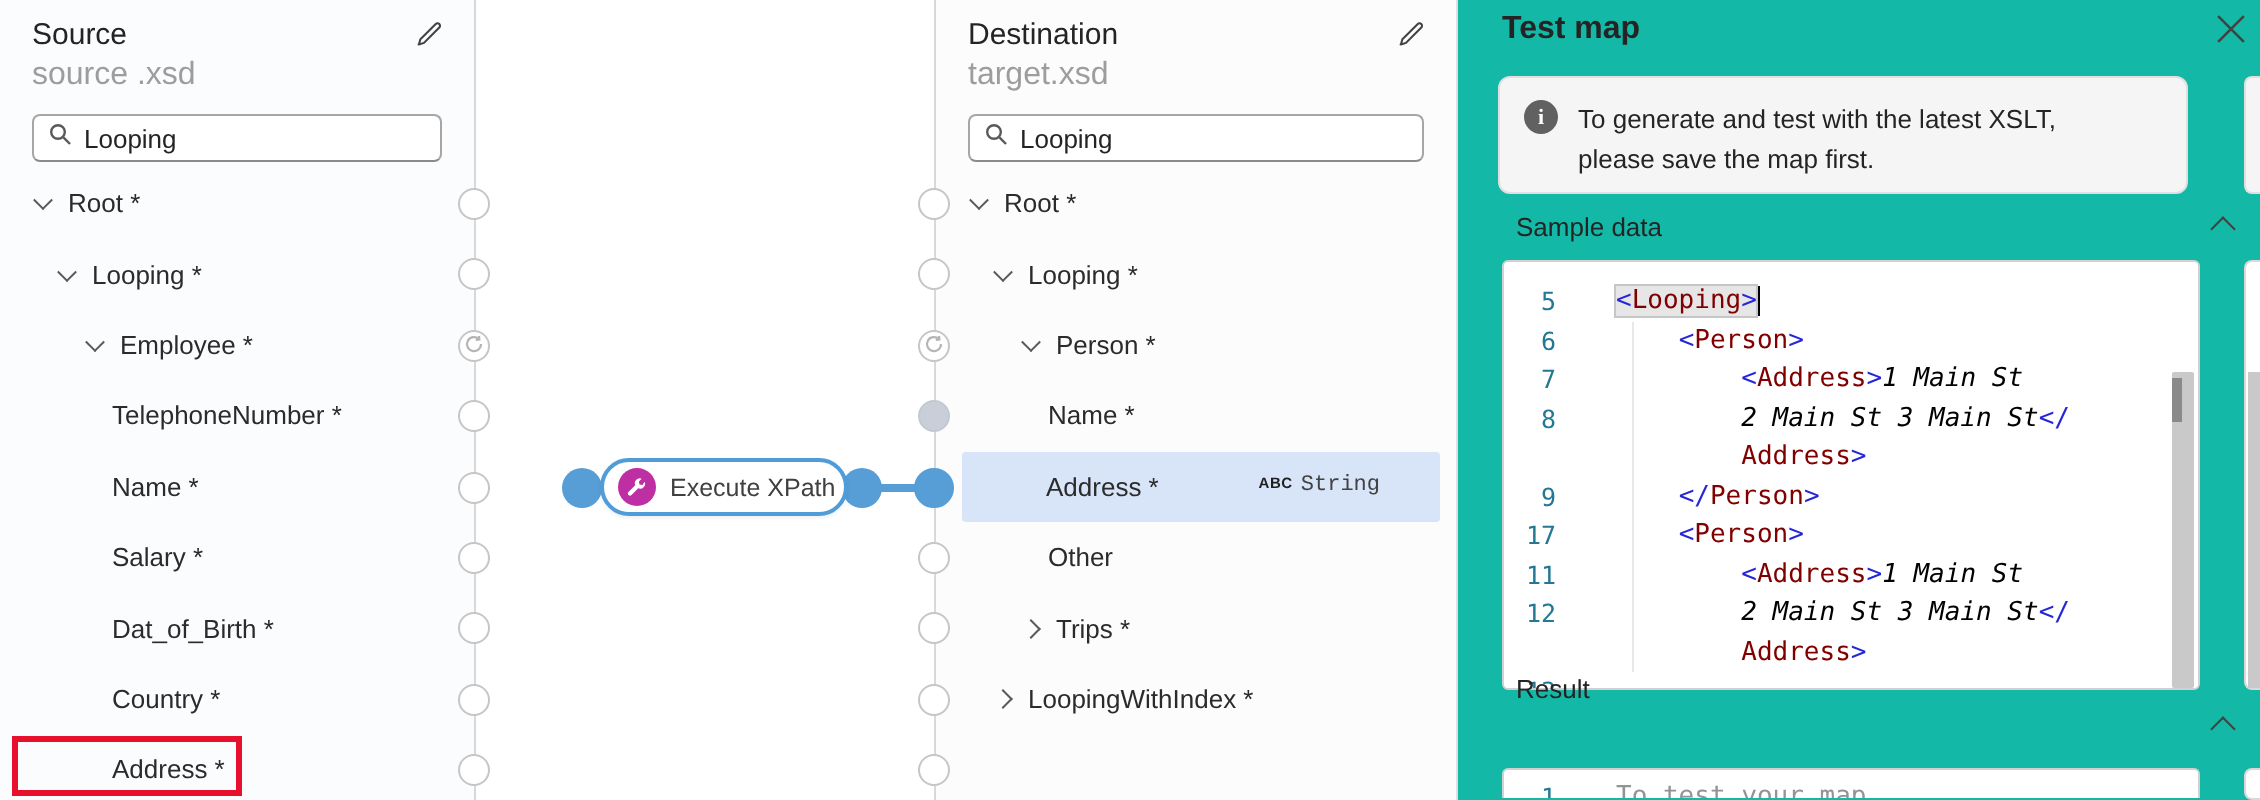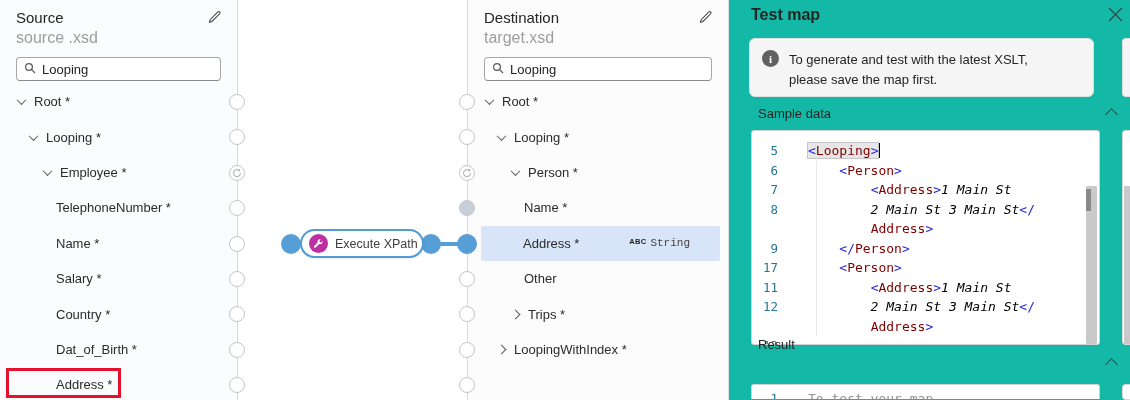--- a/index.html
+++ b/index.html
@@ -127,24 +127,24 @@
       <div class="trow leaf">
           <span>TelephoneNumber *</span>
         </div>
       <div class="trow leaf">
           <span>Name *</span>
         </div>
       <div class="trow leaf">
           <span>Salary *</span>
         </div>
       <div class="trow leaf">
+          <span>Dat_of_Birth *</span>
+        </div>
+      <div class="trow leaf">
           <span>Country *</span>
-        </div>
-      <div class="trow leaf">
-          <span>Dat_of_Birth *</span>
         </div>
       <div class="trow leaf">
           <span>Address *</span>
         </div>
     </div>
   </div>
 
   <div class="panel dst">
     <div class="p-head">
       <div class="p-title">Destination</div>

